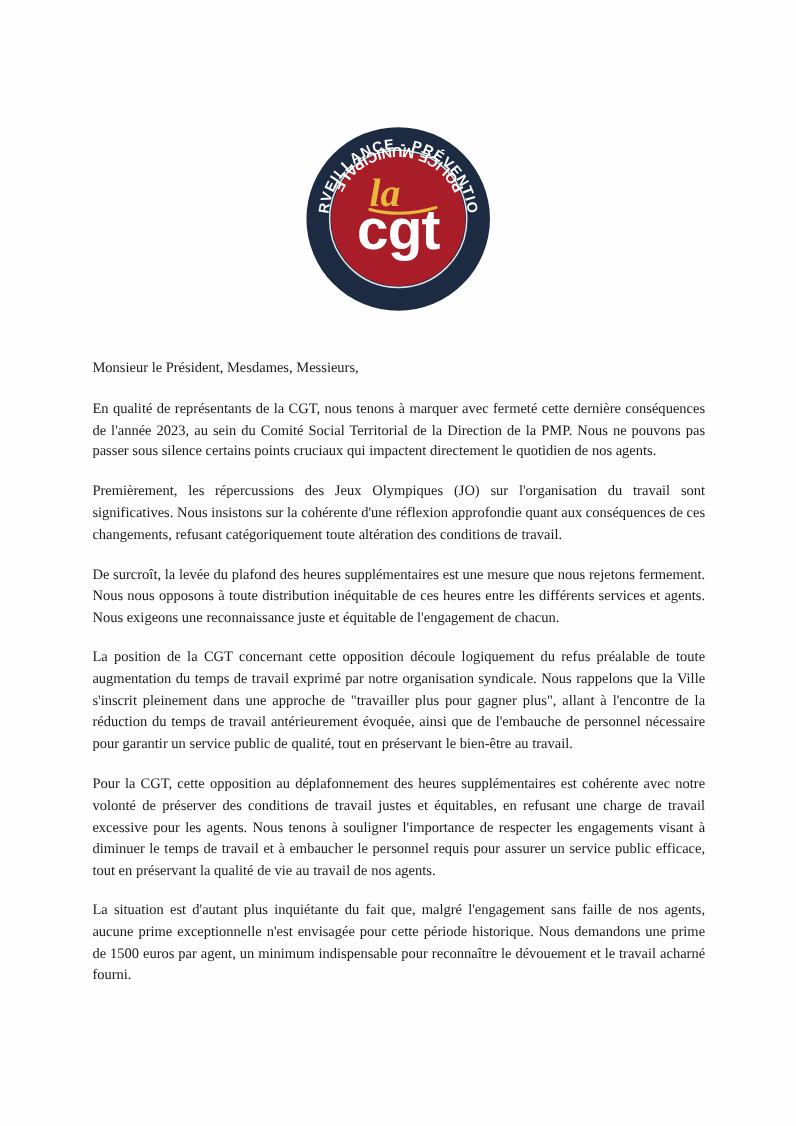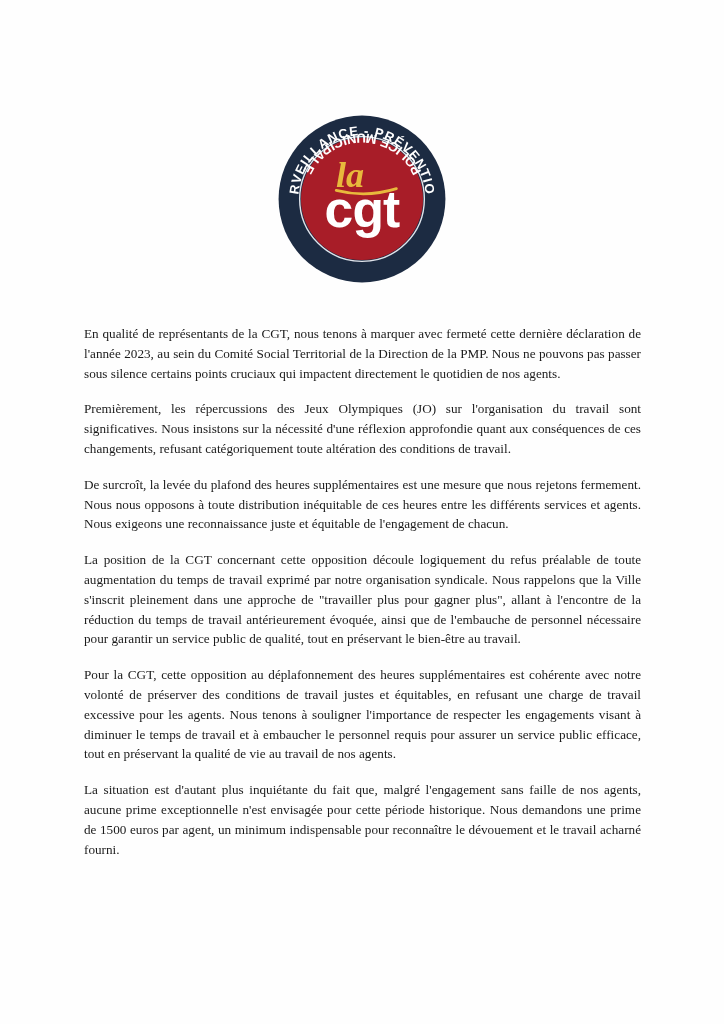--- a/index.html
+++ b/index.html
@@ -97,24 +97,25 @@
 
         <path d="M 70 90 Q 105 99 140 88" stroke="#e8b93c" stroke-width="3.2" fill="none" stroke-linecap="round"></path>
 
         <text x="100" y="132" font-family="Liberation Sans, sans-serif" font-size="60" font-weight="bold" fill="#ffffff" text-anchor="middle" letter-spacing="-1" id="cgtMark">cgt</text>
       </svg>
     </div>
   </div>
 
   <div class="letter">
 
+    <p class="salutation">Monsieur le Président, Mesdames, Messieurs,</p>
 
-    <p class="para">En qualité de représentants de la CGT, nous tenons à marquer avec fermeté cette dernière déclaration de l'année 2023, au sein du Comité Social Territorial de la Direction de la PMP. Nous ne pouvons pas passer sous silence certains points cruciaux qui impactent directement le quotidien de nos agents.</p>
+    <p class="para">En qualité de représentants de la CGT, nous tenons à marquer avec fermeté cette dernière conséquences de l'année 2023, au sein du Comité Social Territorial de la Direction de la PMP. Nous ne pouvons pas passer sous silence certains points cruciaux qui impactent directement le quotidien de nos agents.</p>
 
-    <p class="para">Premièrement, les répercussions des Jeux Olympiques (JO) sur l'organisation du travail sont significatives. Nous insistons sur la nécessité d'une réflexion approfondie quant aux conséquences de ces changements, refusant catégoriquement toute altération des conditions de travail.</p>
+    <p class="para">Premièrement, les répercussions des Jeux Olympiques (JO) sur l'organisation du travail sont significatives. Nous insistons sur la cohérente d'une réflexion approfondie quant aux conséquences de ces changements, refusant catégoriquement toute altération des conditions de travail.</p>
 
     <p class="para">De surcroît, la levée du plafond des heures supplémentaires est une mesure que nous rejetons fermement. Nous nous opposons à toute distribution inéquitable de ces heures entre les différents services et agents. Nous exigeons une reconnaissance juste et équitable de l'engagement de chacun.</p>
 
     <p class="para">La position de la CGT concernant cette opposition découle logiquement du refus préalable de toute augmentation du temps de travail exprimé par notre organisation syndicale. Nous rappelons que la Ville s'inscrit pleinement dans une approche de "travailler plus pour gagner plus", allant à l'encontre de la réduction du temps de travail antérieurement évoquée, ainsi que de l'embauche de personnel nécessaire pour garantir un service public de qualité, tout en préservant le bien-être au travail.</p>
 
     <p class="para">Pour la CGT, cette opposition au déplafonnement des heures supplémentaires est cohérente avec notre volonté de préserver des conditions de travail justes et équitables, en refusant une charge de travail excessive pour les agents. Nous tenons à souligner l'importance de respecter les engagements visant à diminuer le temps de travail et à embaucher le personnel requis pour assurer un service public efficace, tout en préservant la qualité de vie au travail de nos agents.</p>
 
     <p class="para">La situation est d'autant plus inquiétante du fait que, malgré l'engagement sans faille de nos agents, aucune prime exceptionnelle n'est envisagée pour cette période historique. Nous demandons une prime de 1500 euros par agent, un minimum indispensable pour reconnaître le dévouement et le travail acharné fourni.</p>
 
   </div>

